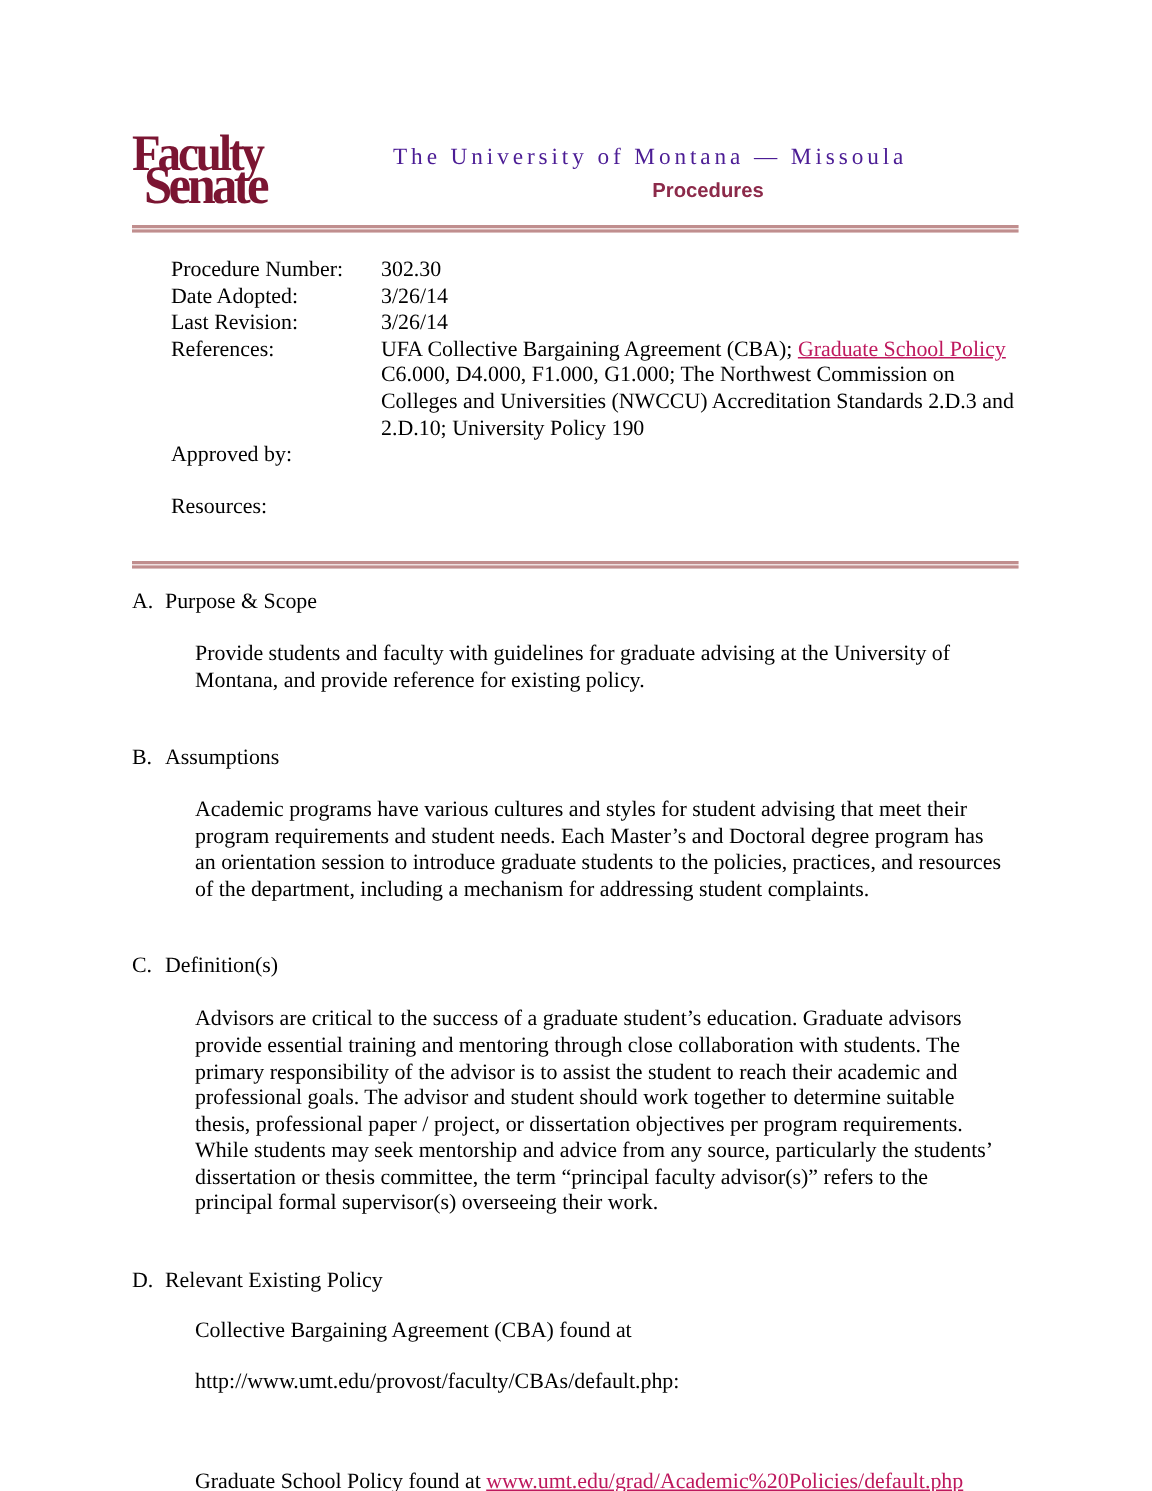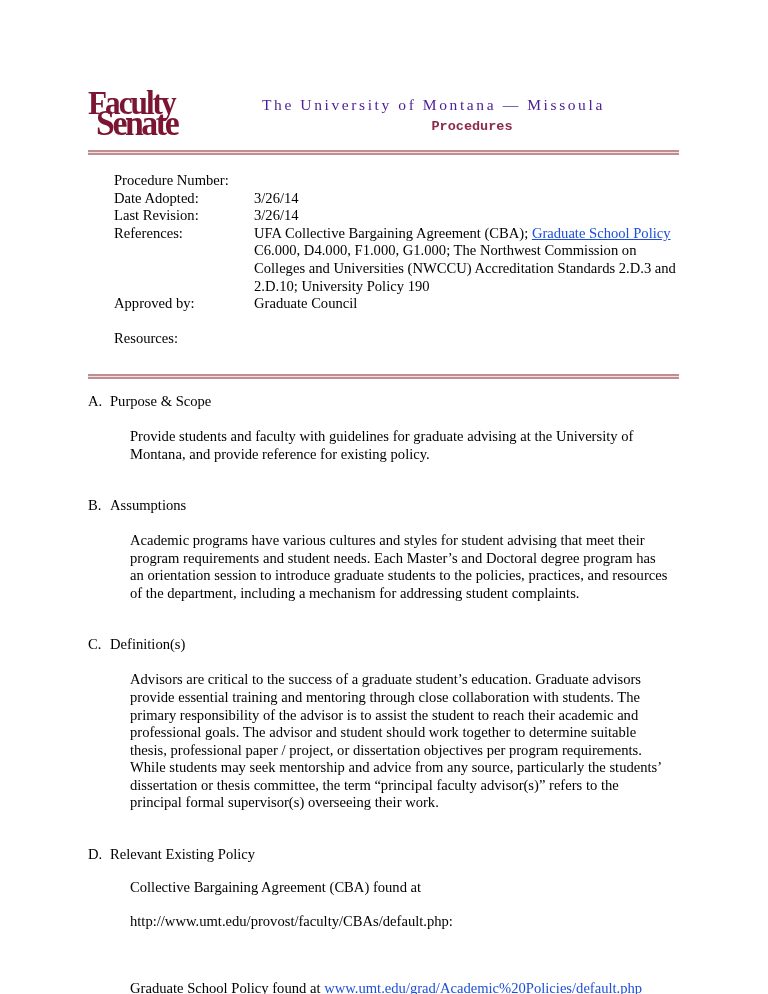--- a/index.html
+++ b/index.html
@@ -79,21 +79,21 @@
     color: #4c1d95;
     letter-spacing: 2.6px;
     white-space: nowrap;
   }
   .header-subtitle {
     position: absolute;
     left: 262px;
     top: 35px;
     width: 420px;
     text-align: center;
-    font-family: Liberation Mono, monospace;
+    font-family: Liberation Sans, sans-serif;
     font-size: 13.5px;
     font-weight: bold;
     color: #8C2A4A;
   }
 
   
   .rule {
     position: absolute;
     left: 88px;
     width: 591px;
@@ -123,21 +123,21 @@
   .meta-label {
     width: 140px;
     flex: 0 0 140px;
     white-space: nowrap;
   }
   .meta-value {
     flex: 1 1 auto;
   }
 
   a.link, .link {
-    color: #1d4ed8;
+    color: #be185d;
     text-decoration: underline;
   }
 
   
   .content {
     position: absolute;
     left: 88px;
     top: 393px;
     width: 600px;
     font-size: 14.6px;
@@ -189,41 +189,41 @@
     <div class="header-title">The University of Montana — Missoula</div>
     <div class="header-subtitle">Procedures</div>
   </div>
 
   <div class="rule rule-top"></div>
 
   <div class="meta">
 
     <div class="meta-row">
       <div class="meta-label">Procedure Number:</div>
+      <div class="meta-value">302.30</div>
     </div>
 
 
     <div class="meta-row">
       <div class="meta-label">Date Adopted:</div>
       <div class="meta-value">3/26/14</div>
     </div>
 
     <div class="meta-row">
       <div class="meta-label">Last Revision:</div>
       <div class="meta-value">3/26/14</div>
     </div>
 
     <div class="meta-row">
       <div class="meta-label">References:</div>
       <div class="meta-value"><span>UFA Collective Bargaining Agreement (CBA); </span><a class="link" href="#">Graduate School Policy</a><span> C6.000, D4.000, F1.000, G1.000; The Northwest Commission on Colleges and Universities (NWCCU) Accreditation Standards 2.D.3 and 2.D.10; University Policy 190</span></div>
     </div>
 
     <div class="meta-row">
       <div class="meta-label">Approved by:</div>
-      <div class="meta-value">Graduate Council</div>
     </div>
 
     <div class="meta-row spaced">
       <div class="meta-label">Resources:</div>
     </div>
 
   </div>
 
   <div class="rule rule-bottom"></div>
 

